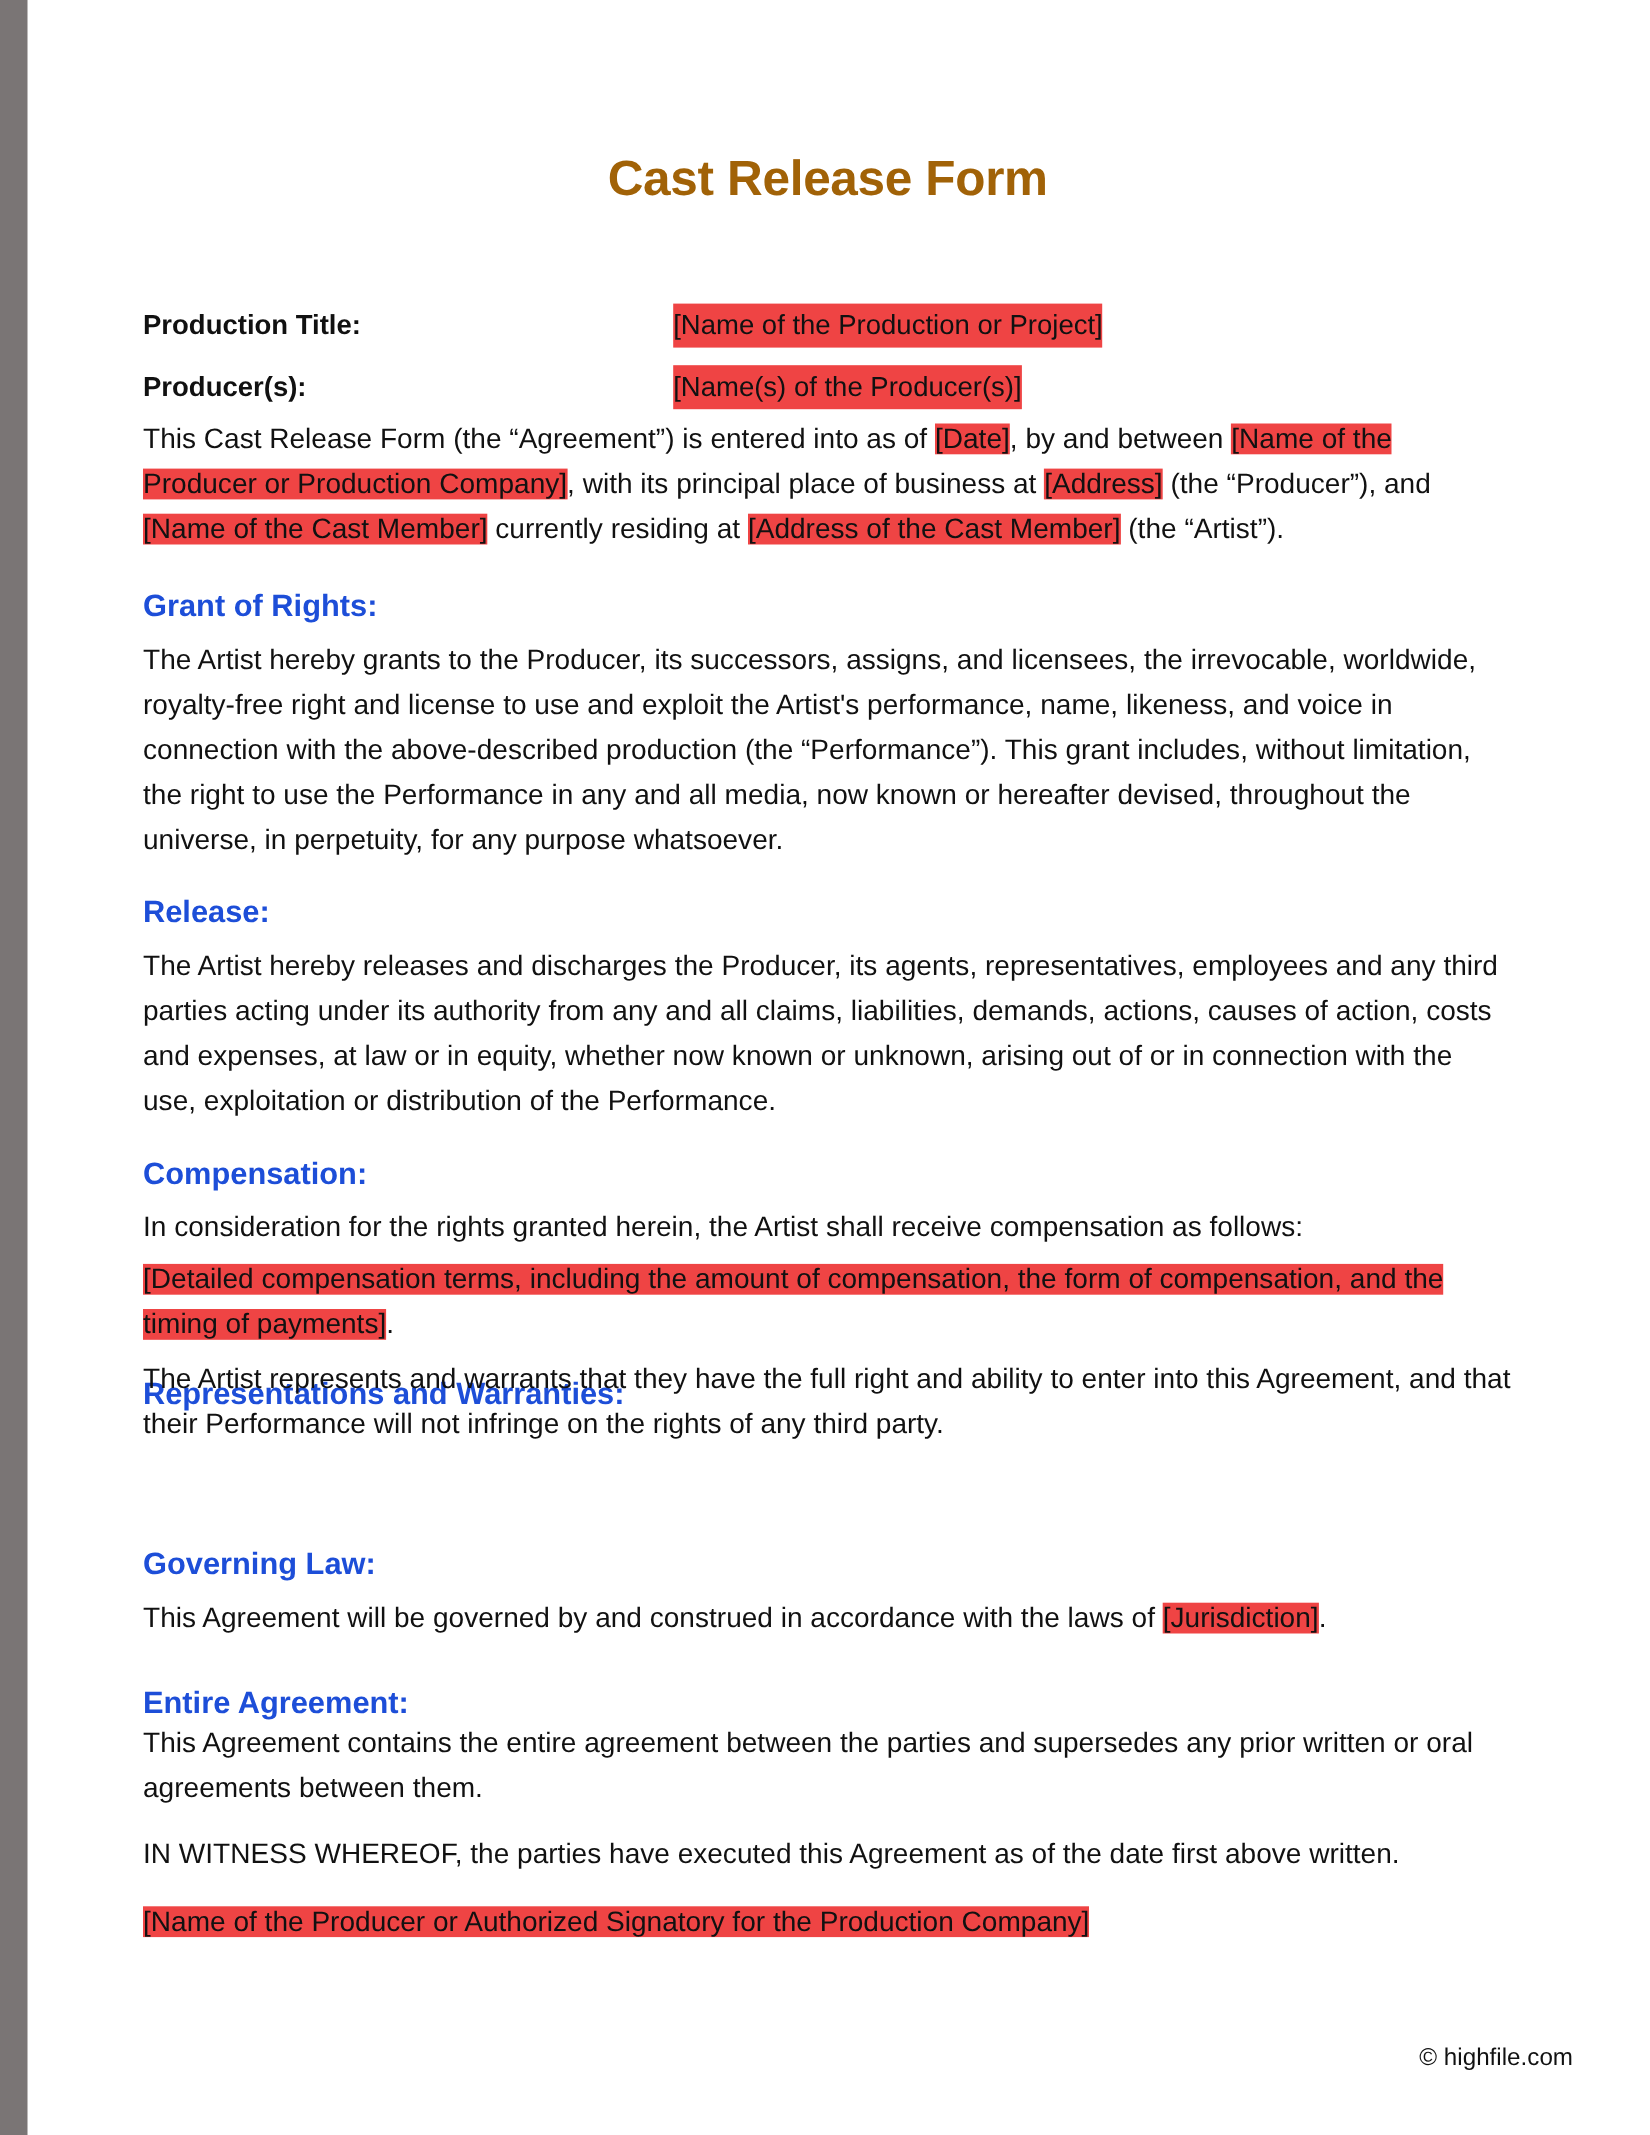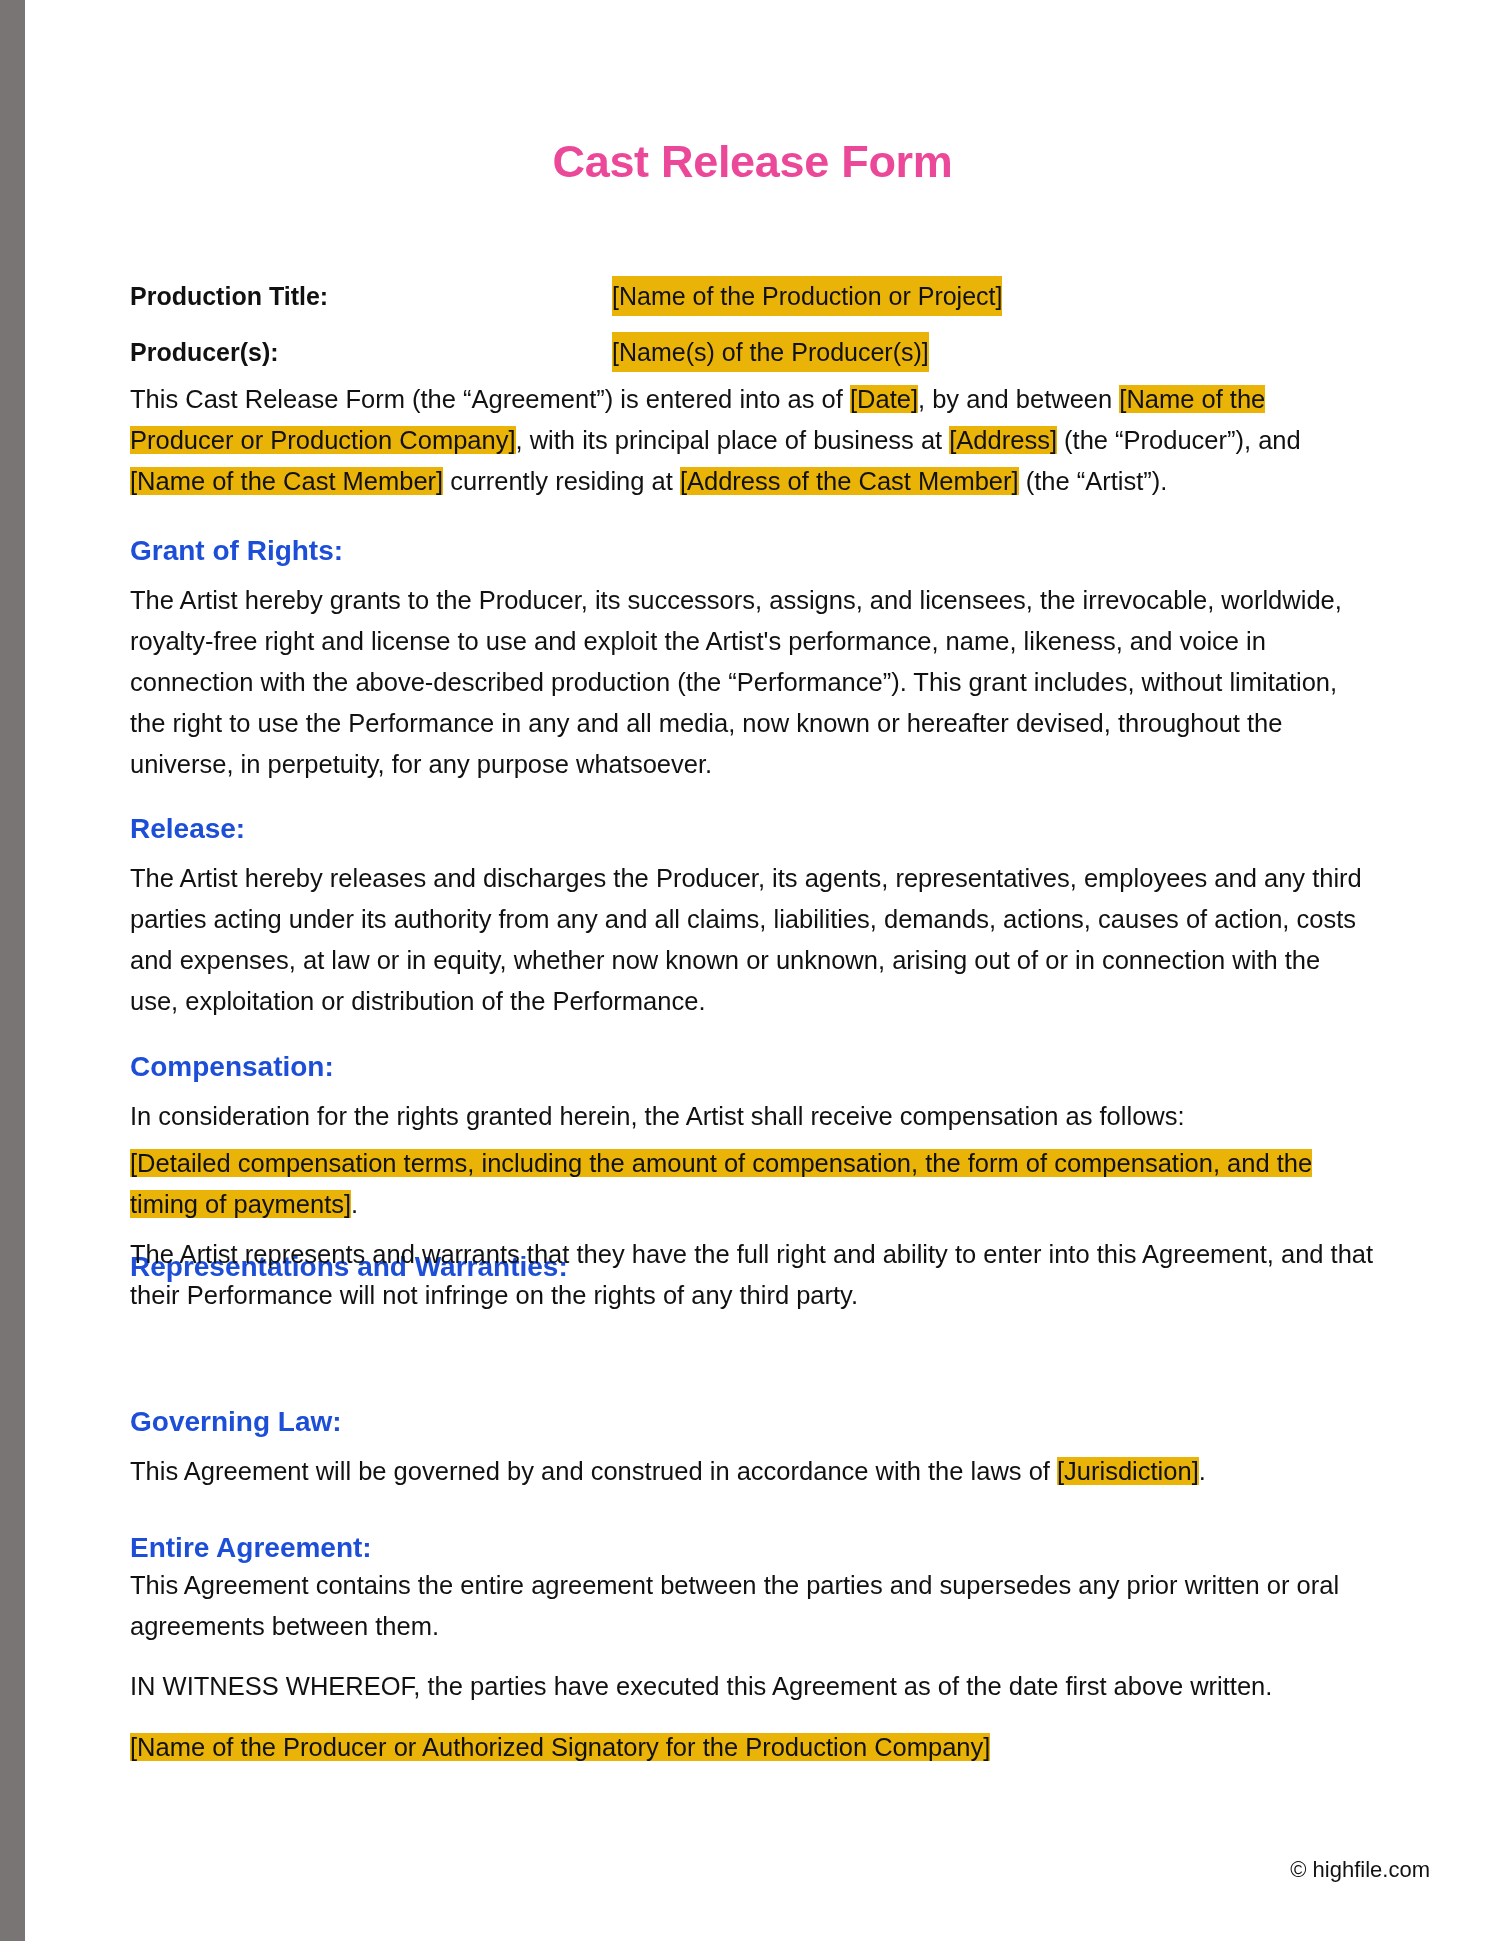--- a/index.html
+++ b/index.html
@@ -12,29 +12,29 @@
   .side-bar {
     position: absolute; left: 0; top: 0; width: 25px; height: 1941px;
     background: #7a7575;
   }
   .page {
     position: absolute; left: 130px; top: 0; width: 1245px;
   }
   .doc-title {
     position: absolute; left: 0; width: 1245px; top: 136px;
     text-align: center; font-weight: bold; font-size: 45px;
-    color: #ec4899; margin: 0; letter-spacing: -0.3px;
+    color: #a16207; margin: 0; letter-spacing: -0.3px;
   }
   .meta-row {
     position: absolute; left: 0; width: 1245px; height: 40px;
     font-size: 25px; line-height: 40px;
   }
   .meta-label { position: absolute; left: 0; font-weight: bold; }
   .meta-value { position: absolute; left: 482px; }
-  .ph { background: #eab308; }
+  .ph { background: #ef4444; }
   .para {
     position: absolute; left: 0; width: 1245px;
     font-size: 25.5px; line-height: 41px; margin: 0;
   }
   .heading {
     position: absolute; left: 0; font-size: 28px; font-weight: bold;
     color: #1d4ed8; margin: 0; line-height: 34px;
   }
   .footer {
     position: absolute; right: 70px; top: 1857px;

